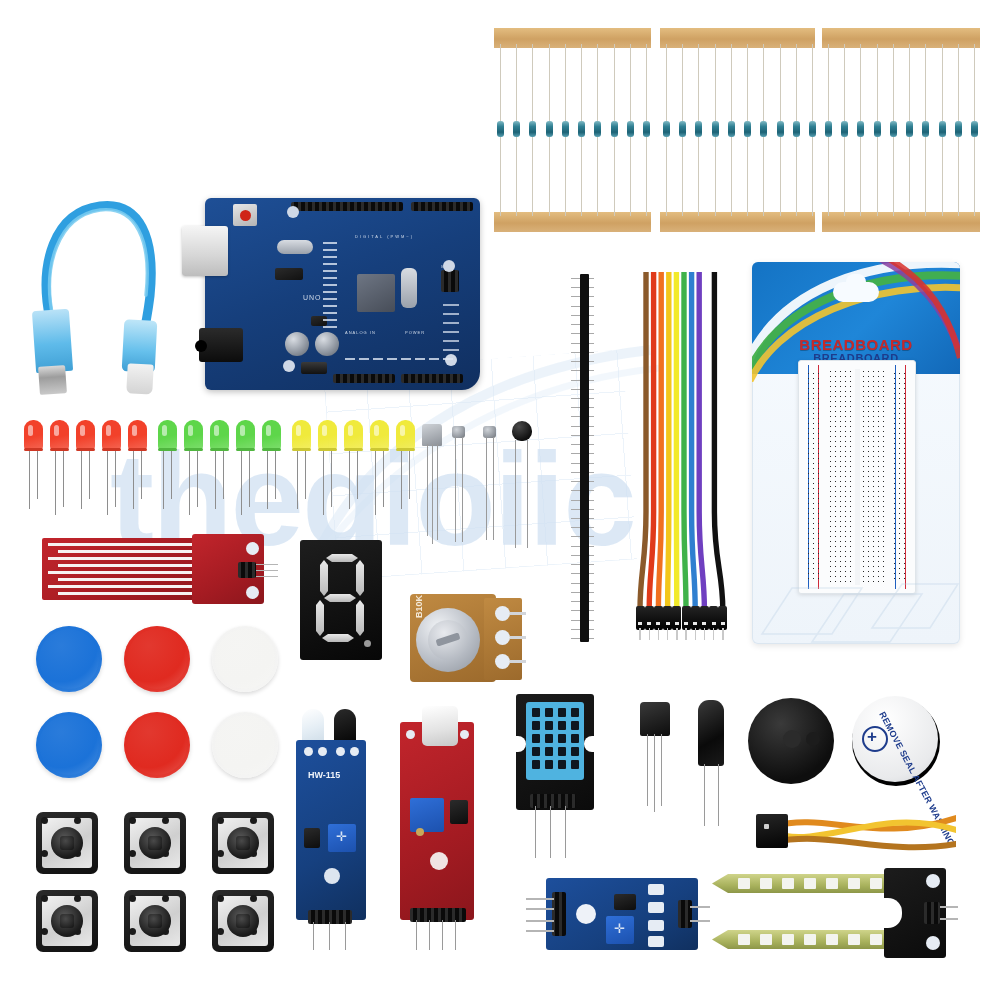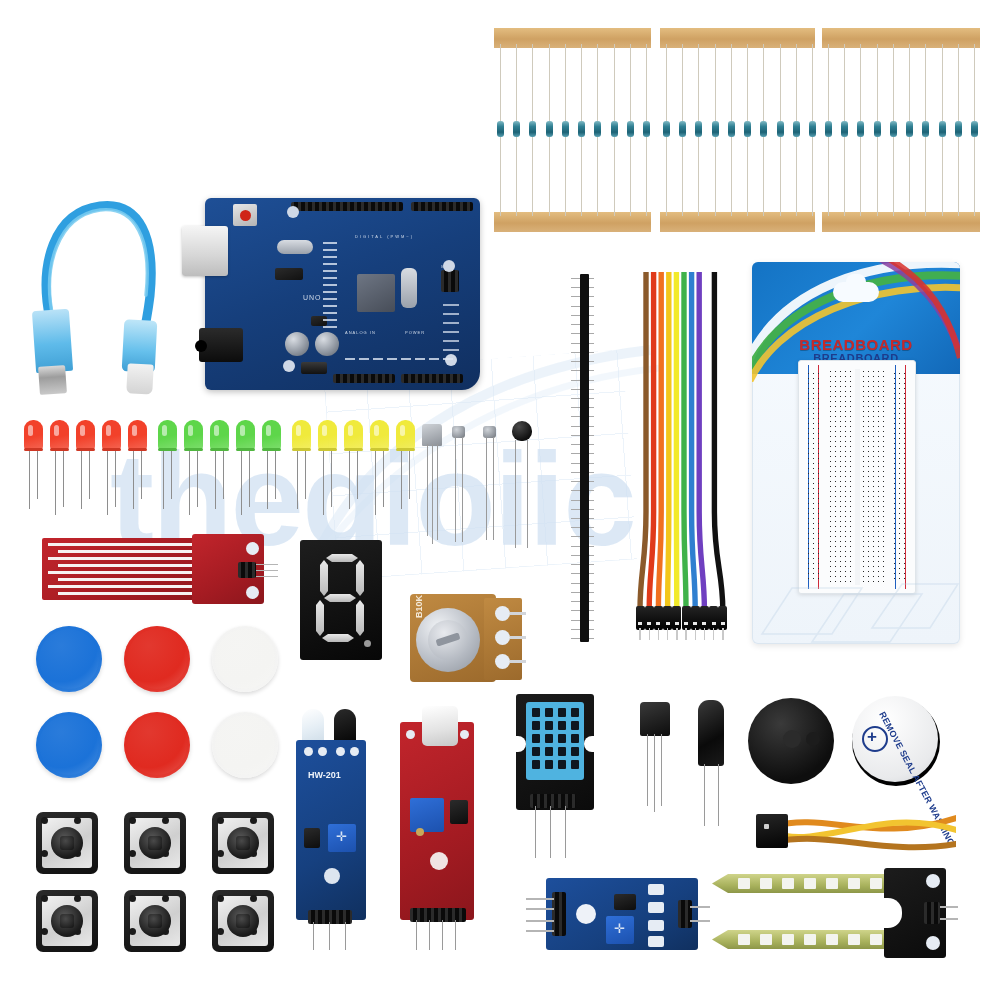--- a/index.html
+++ b/index.html
@@ -632,21 +632,21 @@
         <div class="tact-btn" style=""></div>
       </div>
     </div>
 
   <div class="abs" id="ir-mod" style="left:296px;top:706px;width:72px;height:244px;">
     <div class="abs" style="left:6px;top:3px;width:22px;height:34px;border-radius:11px 11px 3px 3px;
          background:linear-gradient(160deg,#ffffff,#e5eef5 55%,#cfdde8);"></div>
     <div class="abs" style="left:38px;top:3px;width:22px;height:34px;border-radius:11px 11px 3px 3px;
          background:linear-gradient(160deg,#2b2b2b,#050505);"></div>
     <div class="abs mod mod-blue" style="left:0;top:34px;width:70px;height:180px;"></div>
-    <div class="m-silk" style="left:12px;top:64px;font-size:9px;font-weight:700;">HW-201</div>
+    <div class="m-silk" style="left:12px;top:64px;font-size:9px;font-weight:700;">HW-115</div>
     <div class="m-pad" style="left:8px;top:41px;width:9px;height:9px;"></div>
     <div class="m-pad" style="left:22px;top:41px;width:9px;height:9px;"></div>
     <div class="m-pad" style="left:40px;top:41px;width:9px;height:9px;"></div>
     <div class="m-pad" style="left:54px;top:41px;width:9px;height:9px;"></div>
     <div class="chip" style="left:8px;top:122px;width:16px;height:20px;background:linear-gradient(160deg,#2b2b2b,#0d0d0d);"></div>
     <div class="pot-blue" style="left:32px;top:118px;width:28px;height:28px;"></div>
     <div class="pot-cross" style="left:40px;top:124px;">✛</div>
     <div class="m-pad" style="left:28px;top:162px;width:16px;height:16px;background:#dde5ef;"></div>
     <div class="hdr" style="left:12px;top:204px;width:44px;height:14px;"></div>
     <div class="leg" style="left:17px;top:216px;height:28px;"></div>

